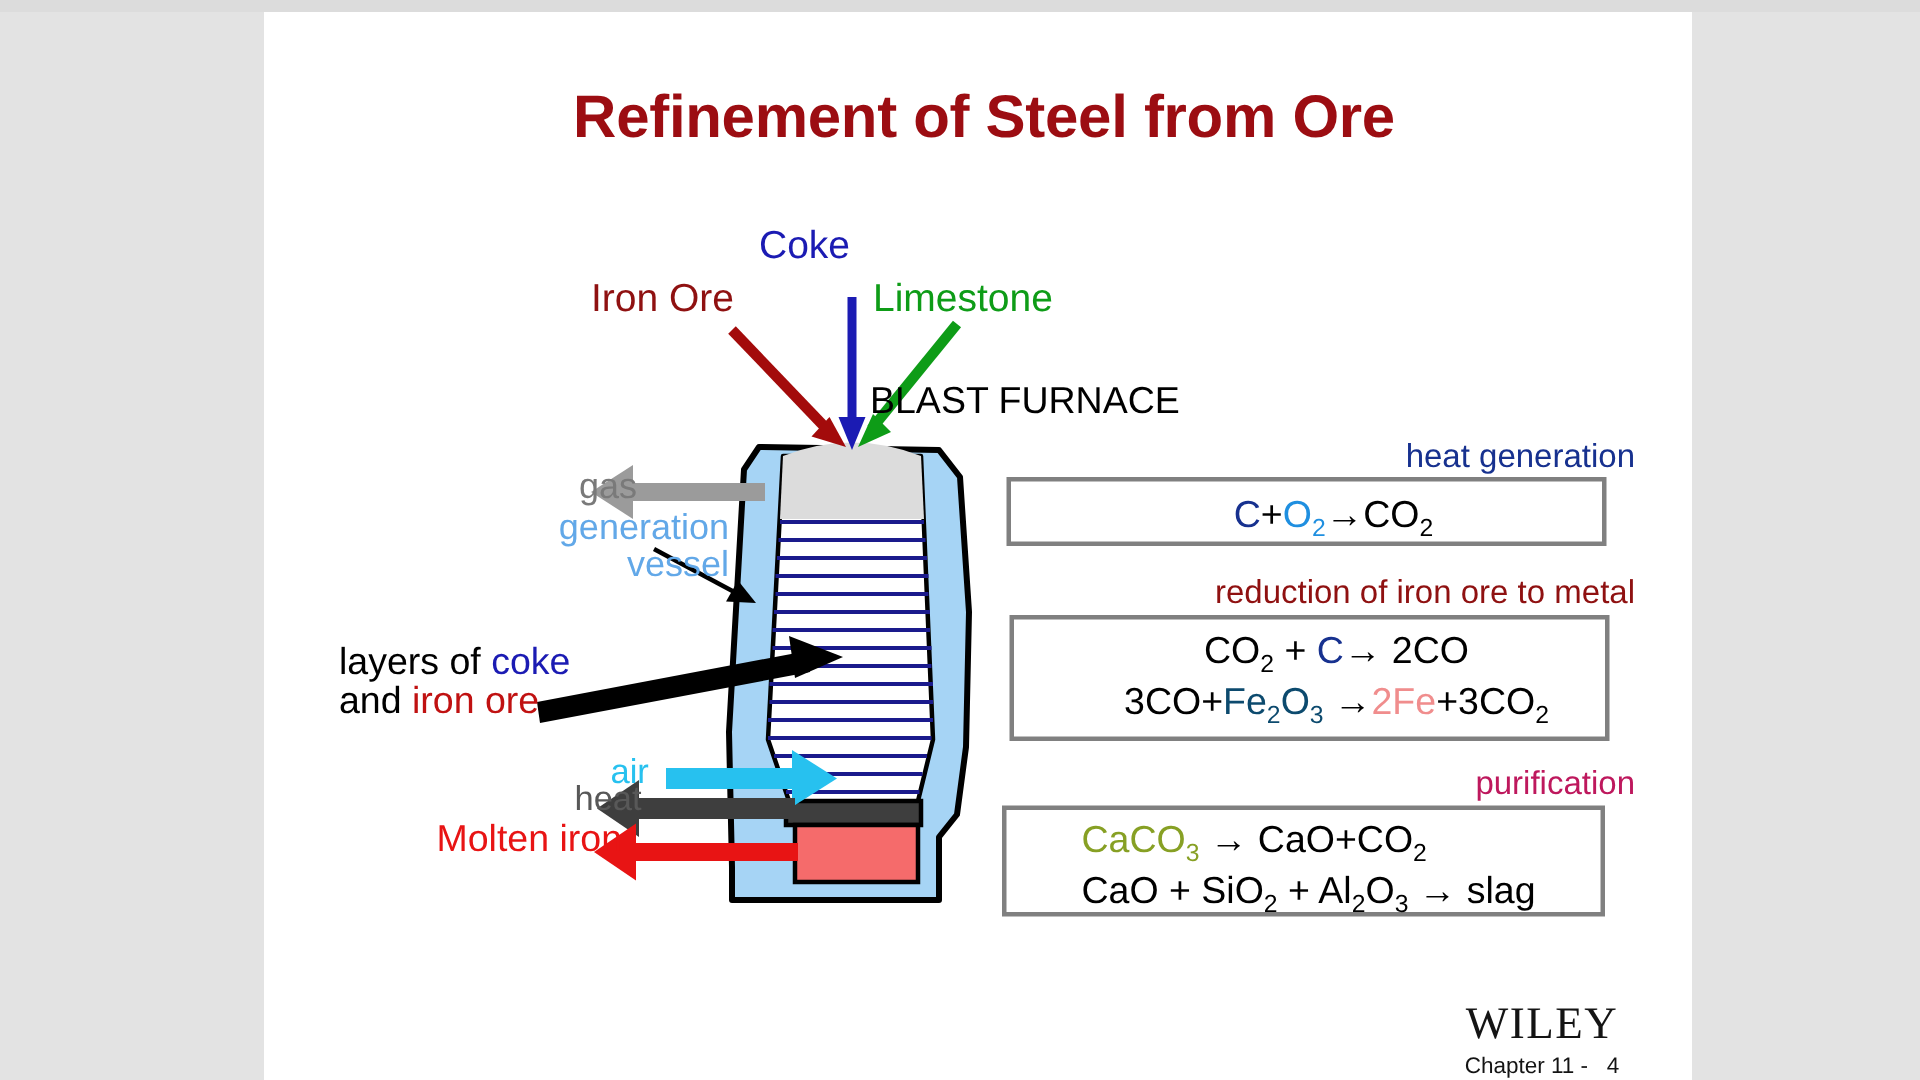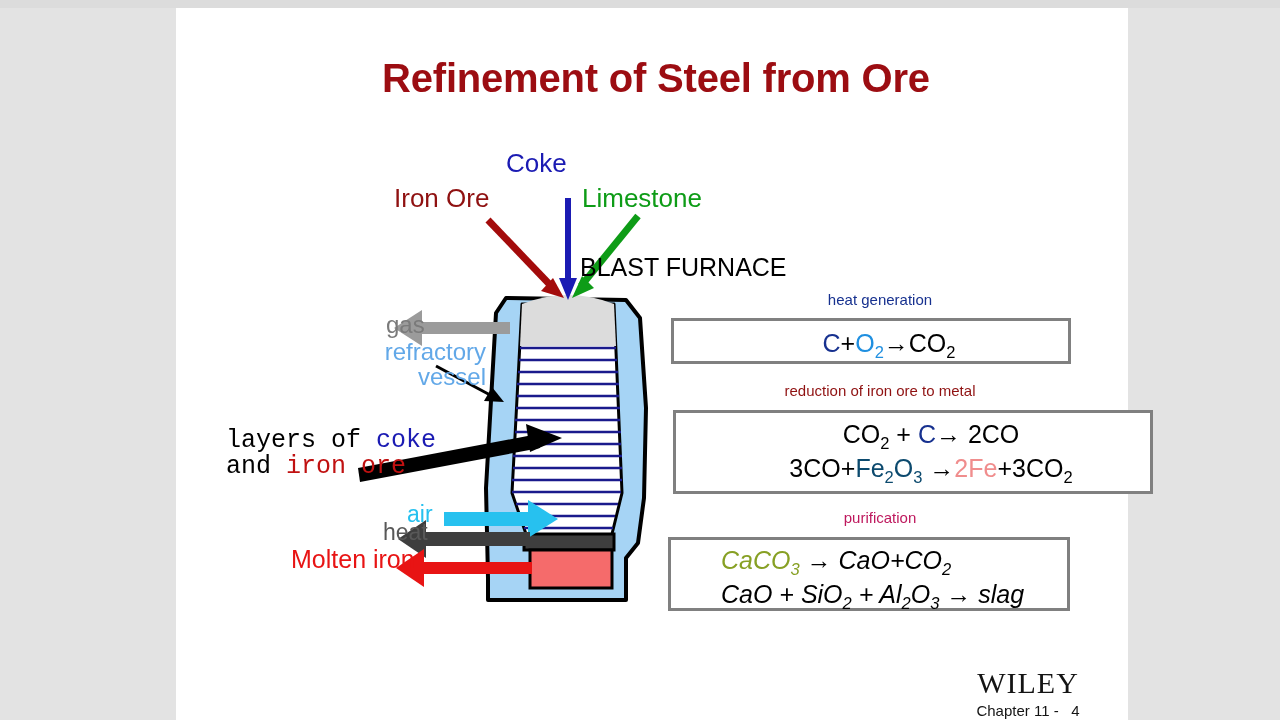--- a/index.html
+++ b/index.html
@@ -35,30 +35,30 @@
     white-space: nowrap;
   }
   
   .lbl { white-space: nowrap; line-height: 1.05; }
   #lbl-coke      { left: 330px; top: 142px; font-size: 26px; color: #1b1bb3; }
   #lbl-ironore   { left: 218px; top: 177px; font-size: 26px; color: #8f1111; }
   #lbl-limestone { left: 406px; top: 177px; font-size: 26px; color: #0e9c17; }
   #lbl-blast     { left: 404px; top: 246px; font-size: 25px; color: #000000; }
   #lbl-gas       { left: 210px; top: 304px; font-size: 24px; color: #7a7a7a; }
   #lbl-refract   { left: 130px; top: 331px; font-size: 24px; color: #62a8e8; text-align: right; width: 180px; }
-  #lbl-layers    { left: 50px;  top: 420px; font-size: 25px; color: #000000; width: 260px; font-family: Liberation Mono, monospace; }
+  #lbl-layers    { left: 50px;  top: 420px; font-size: 25px; color: #000000; width: 260px; }
   #lbl-layers .coke { color: #1b1bb3; }
   #lbl-layers .ore  { color: #c01111; }
   #lbl-air       { left: 231px; top: 494px; font-size: 23px; color: #27c1ef; }
   #lbl-slag      { left: 207px; top: 512px; font-size: 23px; color: #585858; }
   #lbl-molten    { left: 115px; top: 538px; font-size: 25px; color: #e81414; }
   
   .eqhead {
-    text-align: center; white-space: nowrap;
-    font-size: 15px;
+    text-align: right; white-space: nowrap;
+    font-size: 22px;
   }
   .eqbox {
     border: 3px solid #808080;
     background: #ffffff;
     box-sizing: border-box;
     text-align: center;
     padding-left: 36px;
   }
   .eqline {
     font-size: 25px; color: #000000;
@@ -67,24 +67,24 @@
   .eqline sub { font-size: 0.66em; }
   .c-navy   { color: #17318f; }
   .c-blue   { color: #1f8fe0; }
   .c-darkred{ color: #0c4a6e; }
   .c-pink   { color: #f08d8d; }
   .c-olive  { color: #87a024; }
 
   #head1 { left: 494px; top: 283px; width: 420px; color: #17318f; }
   #box1  { left: 495px; top: 310px; width: 400px; height: 46px; padding-top: 7px; }
   #head2 { left: 494px; top: 374px; width: 420px; color: #8f1111; }
-  #box2  { left: 497px; top: 402px; width: 480px; height: 84px; padding-top: 6px; }
+  #box2  { left: 497px; top: 402px; width: 400px; height: 84px; padding-top: 6px; }
   #head3 { left: 494px; top: 501px; width: 420px; color: #0e9c17; }
   #box3  { left: 492px; top: 529px; width: 402px; height: 74px; padding-top: 5px; }
-  #box3 .eqline { text-align: left; padding-left: 14px; font-style: italic; }
+  #box3 .eqline { text-align: left; padding-left: 14px; }
 
   
   #wiley {
     left: 752px; top: 658px; width: 200px;
     text-align: center;
     font-family: "Liberation Serif", serif;
     font-size: 30px; color: #141414;
     font-variant: small-caps;
     letter-spacing: 1px;
   }
@@ -187,21 +187,21 @@
 
     <div id="lbl-ironore" class="abs lbl">Iron Ore</div>
 
     <div id="lbl-limestone" class="abs lbl">Limestone</div>
 
     <div id="lbl-blast" class="abs lbl">BLAST FURNACE</div>
 
     <div id="lbl-gas" class="abs lbl">gas</div>
 
     <div id="lbl-refract" class="abs lbl">
-      <div>refractory</div>
+      <div>generation</div>
       <div>vessel</div>
     </div>
 
     <div id="lbl-layers" class="abs lbl">
       <div><span>layers of </span><span class="coke">coke</span></div>
       <div><span>and </span><span class="ore">iron ore</span></div>
     </div>
 
     <div id="lbl-air" class="abs lbl">air</div>
 

